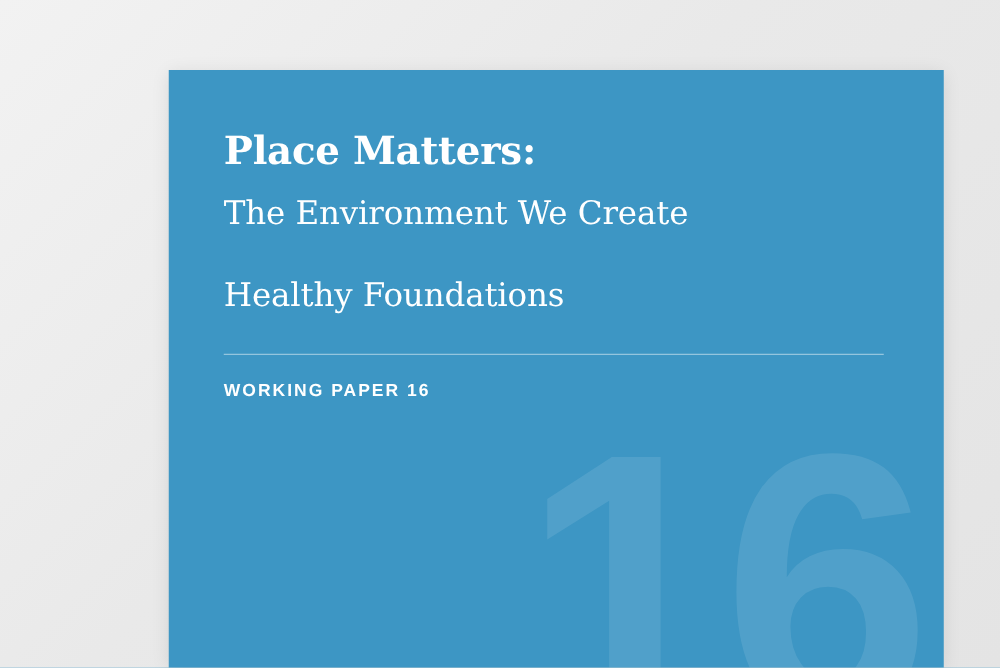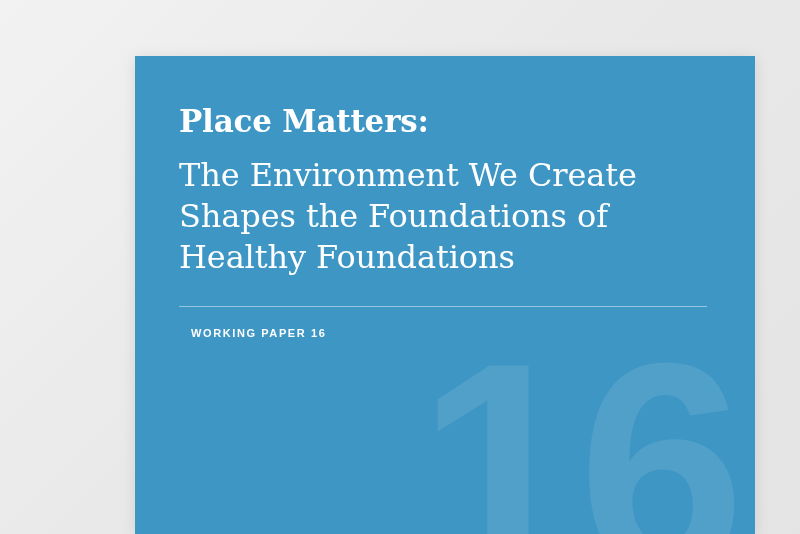--- a/index.html
+++ b/index.html
@@ -52,56 +52,56 @@
     font-weight: bold;
     font-size: 31px;
     line-height: 1.12;
     color: #ffffff;
     margin: 0 0 16px 0;
     letter-spacing: -0.2px;
   }
   .subtitle {
     font-family: "DejaVu Serif", "Liberation Serif", serif;
     font-weight: normal;
-    font-size: 32px;
+    font-size: 26px;
     line-height: 1.28;
     color: #ffffff;
     margin: 0;
     letter-spacing: -0.1px;
   }
   .rule {
     margin-top: 28px;
     margin-bottom: 20px;
     height: 1px;
     background: rgba(255,255,255,0.45);
     width: 100%;
   }
   .series-label {
     font-family: "Liberation Sans", sans-serif;
     font-weight: bold;
-    font-size: 11px;
+    font-size: 14px;
     letter-spacing: 1.6px;
     color: #ffffff;
-    margin: 12px;
+    margin: 0;
   }
 </style>
 </head>
 <body>
 
 <div class="page-canvas">
   <div class="cover">
 
     <div class="watermark">16</div>
 
     <div class="cover-inner">
       <h1 class="main-title">Place Matters:</h1>
 
       <h2 class="subtitle">
         <span>The Environment We Create</span><br>
-        <span>Shapes the Foundations of</span><br>
+        <br>
         <span>Healthy Foundations</span>
       </h2>
 
       <div class="rule"></div>
 
       <p class="series-label">WORKING PAPER 16</p>
     </div>
   </div>
 </div>
 

